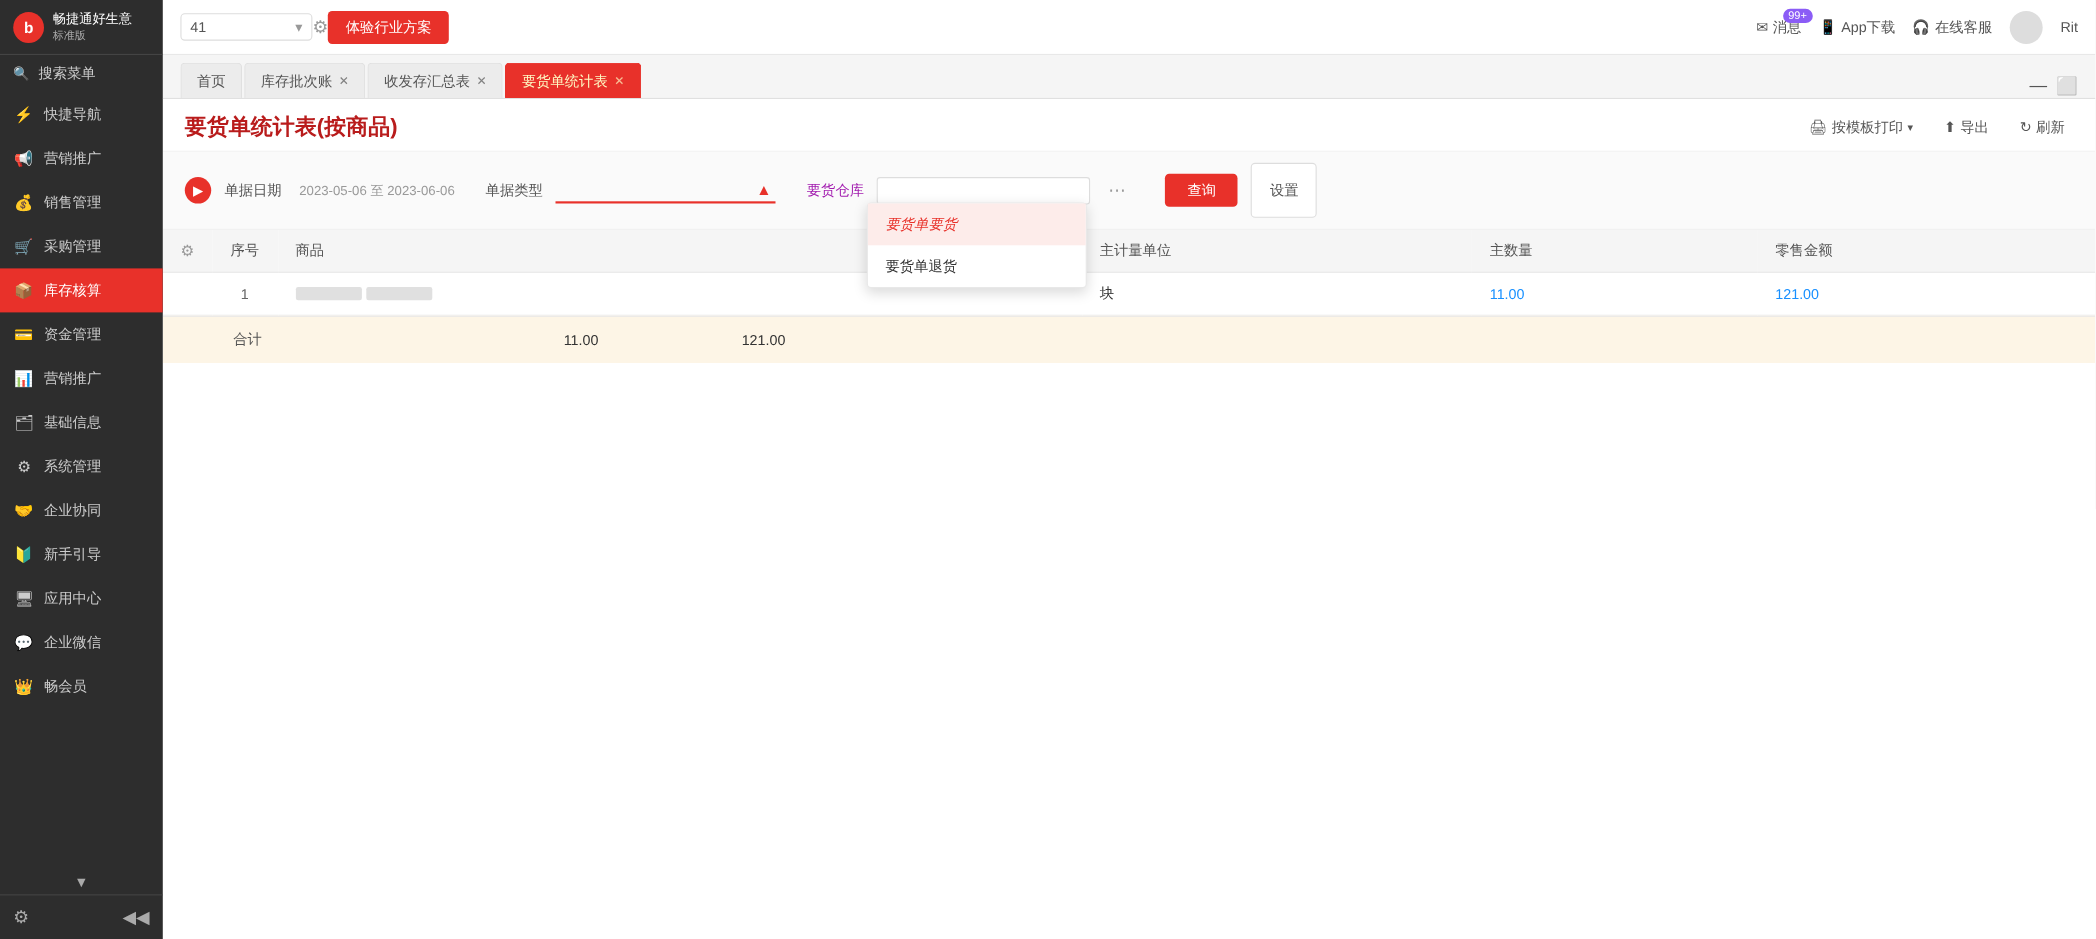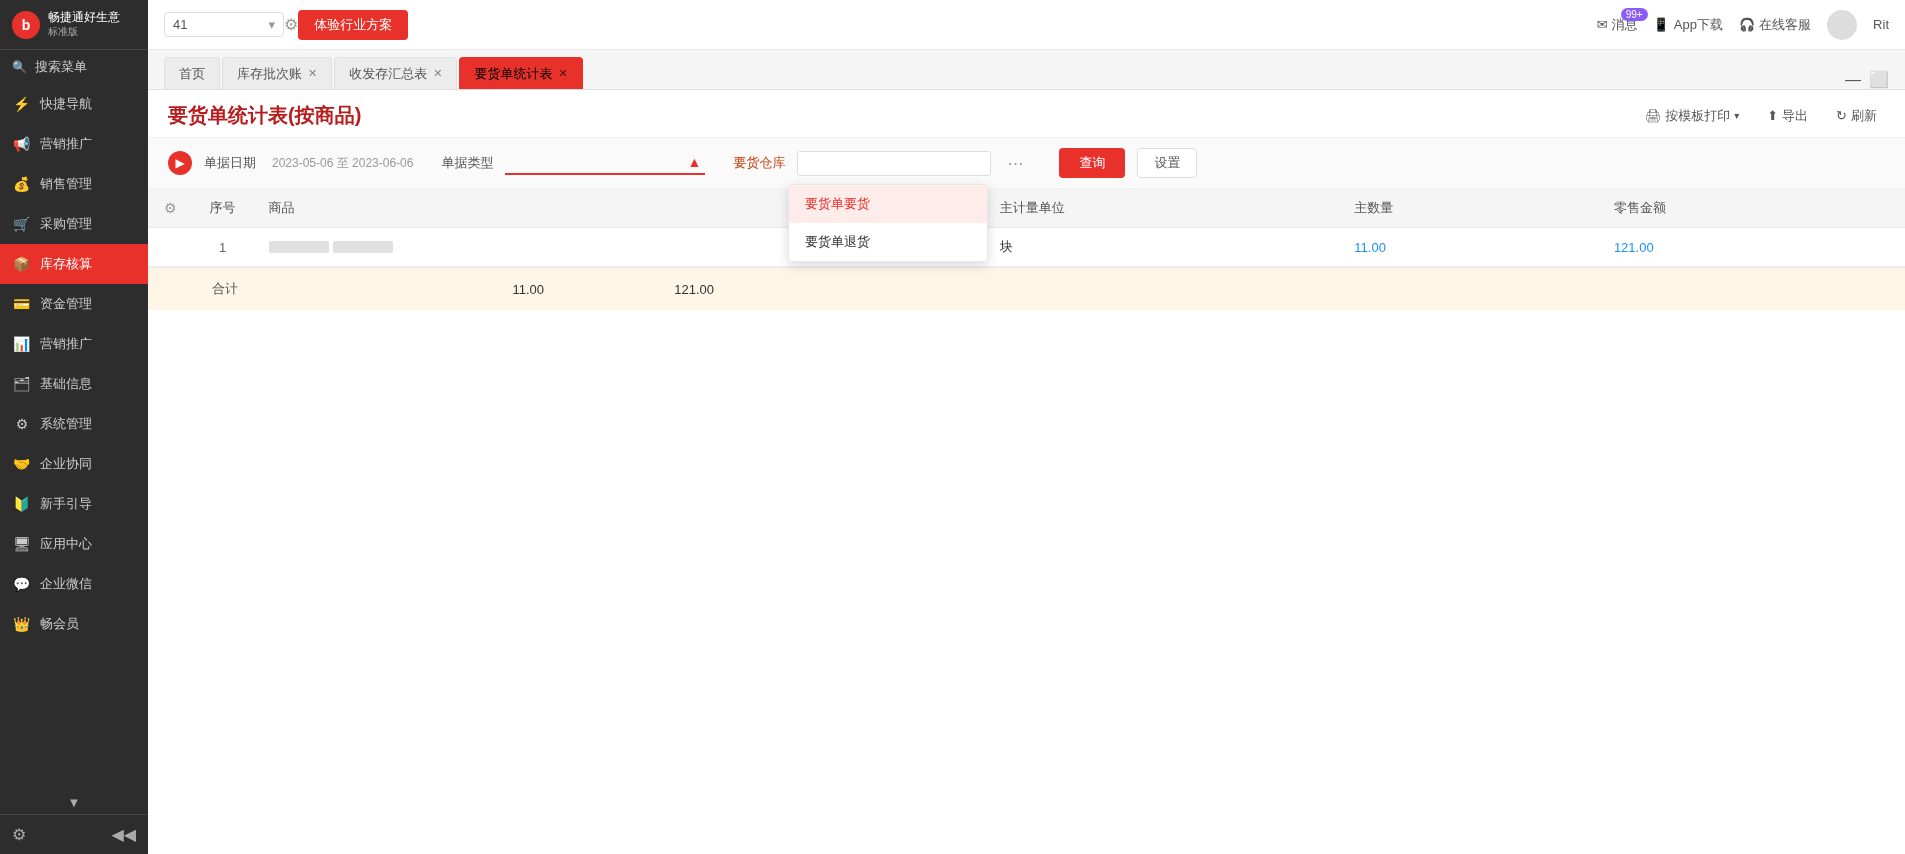--- a/index.html
+++ b/index.html
@@ -154,21 +154,21 @@
       border-radius: 4px 4px 0 0;
       color: #555;
       background: #ececec;
       border: 1px solid #e0e0e0;
       border-bottom: none;
       margin-right: 2px;
       height: 32px;
     }
     .tab.active {
       background: #e8312a;
-      color: #000000;
+      color: #fef9c3;
       border-color: #e8312a;
       text-align: right;
     }
     .tab-close { margin-left: 6px; font-size: 11px; opacity: 0.7; }
     .tabs-controls { margin-left: auto; display: flex; align-items: center; gap: 8px; color: #555; }
     .tabs-controls span { cursor: pointer; font-size: 16px; }
 
     
     .page-content { flex: 1; overflow: auto; background: #fff; }
 
@@ -256,21 +256,21 @@
       border: none;
       outline: none;
       font-size: 13px;
       color: #333;
       background: transparent;
       flex: 1;
       cursor: pointer;
     }
     .filter-select-arrow { color: #e8312a; font-size: 14px; }
 
-    .filter-warehouse-label { font-size: 13px; color: #c2410c; margin-left: 16px; }
+    .filter-warehouse-label { font-size: 13px; color: #a21caf; margin-left: 16px; }
     .filter-warehouse-input {
       border: 1px solid #ddd;
       border-radius: 3px;
       padding: 4px 8px;
       font-size: 13px;
       color: #333;
       min-width: 150px;
       background: #fff;
     }
     .filter-more-icon { color: #999; cursor: pointer; font-size: 16px; margin-left: 4px; }
@@ -283,21 +283,21 @@
       padding: 6px 20px;
       font-size: 13px;
       cursor: pointer;
       margin-left: 24px;
     }
     .filter-set-btn {
       background: #fff;
       color: #555;
       border: 1px solid #ddd;
       border-radius: 4px;
-      padding: 5px 16px;
+      padding: 15px 16px;
       font-size: 13px;
       cursor: pointer;
     }
 
     
     .dropdown-overlay {
       position: absolute;
       top: 46px;
       left: 640px;
       z-index: 100;
@@ -306,21 +306,21 @@
       border-radius: 4px;
       box-shadow: 0 4px 12px rgba(0,0,0,0.15);
       min-width: 200px;
     }
     .dropdown-item {
       padding: 10px 16px;
       font-size: 13px;
       cursor: pointer;
       color: #333;
     }
-    .dropdown-item.selected { background: #fdecea; color: #e8312a; }
+    .dropdown-item.selected { background: #fdecea; color: #e8312a; font-style: italic; }
 
     
     .table-container { padding: 0; }
     table { width: 100%; border-collapse: collapse; }
     thead tr { background: #f5f5f5; }
     th {
       padding: 10px 16px;
       text-align: left;
       font-size: 13px;
       color: #555;

